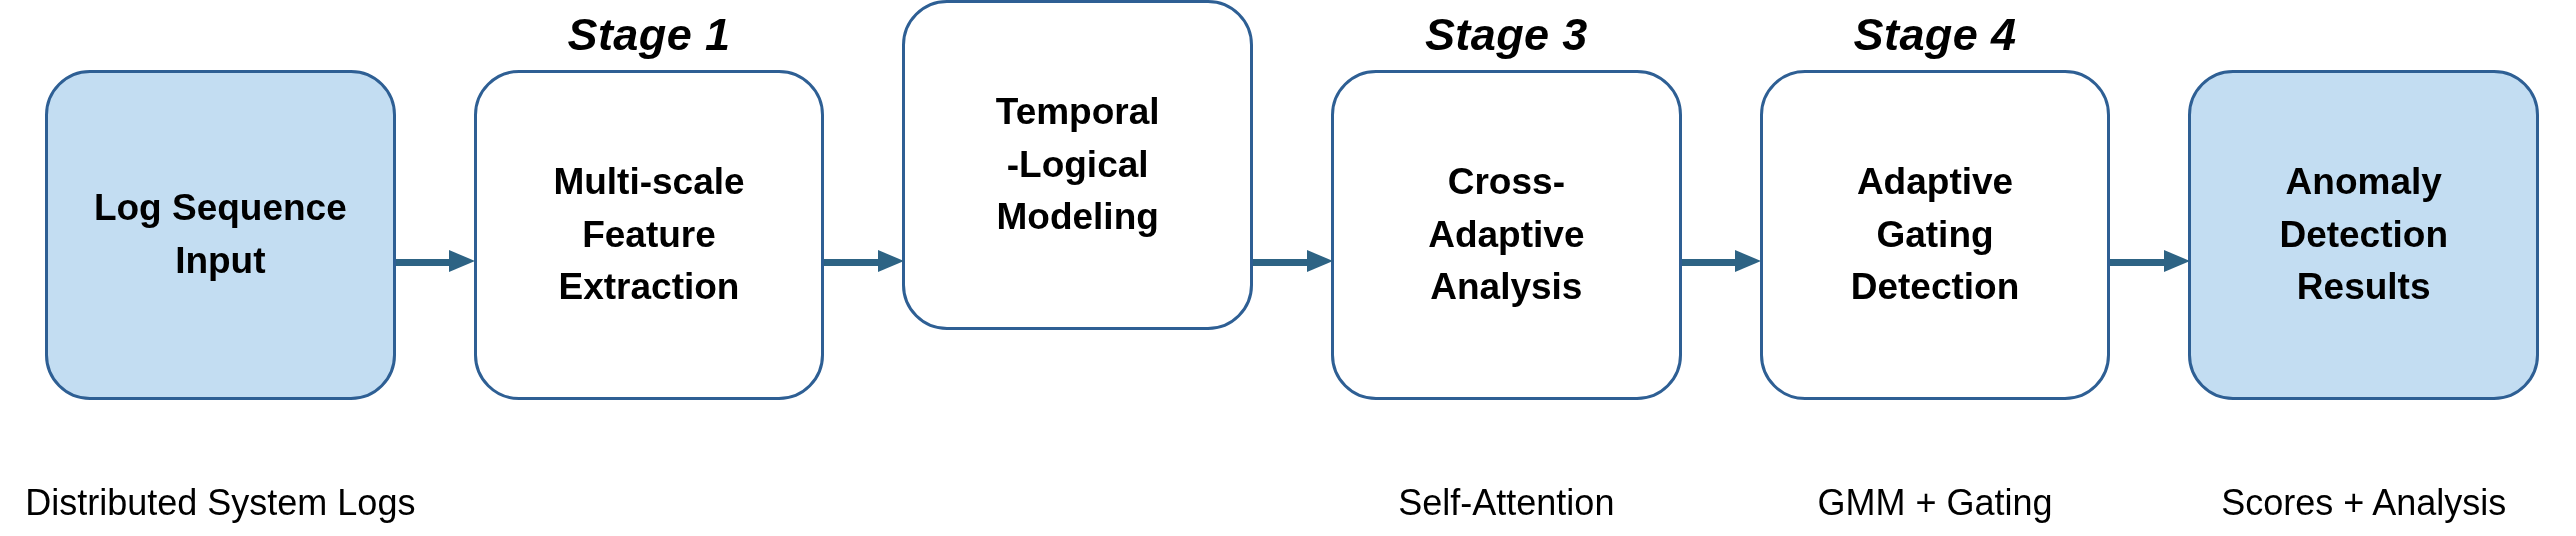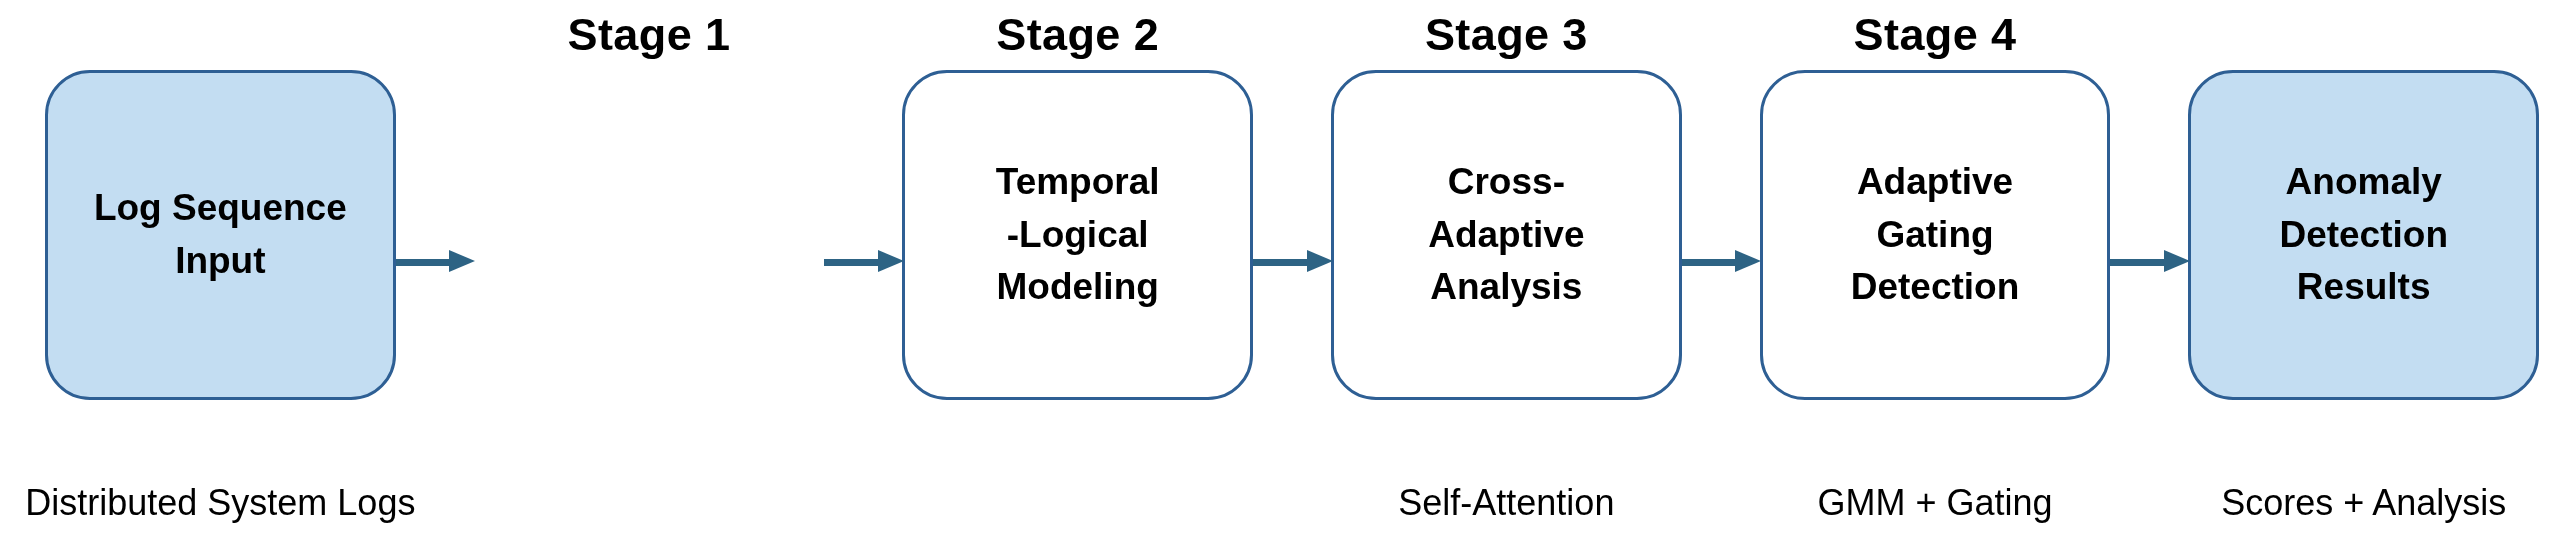--- a/index.html
+++ b/index.html
@@ -32,20 +32,21 @@
   }
   .stage-label {
     height: 70px;
     display: flex;
     align-items: center;
     justify-content: center;
     font-size: 45px;
     font-weight: 700;
     color: var(--text, #000000);
     letter-spacing: 0.4px;
+    font-style: italic;
   }
   .node-box {
     height: 330px;
     box-sizing: border-box;
     border: 3.9px solid var(--box-border, #2E5F94);
     border-radius: 45px;
     background: var(--box-fill-default, #ffffff);
     display: flex;
     align-items: center;
     justify-content: center;
@@ -120,31 +121,35 @@
 
     <div class="arrow-cell">
       <div class="arrow">
         <div class="arrow-line"></div>
         <div class="arrow-head"></div>
       </div>
     </div>
 
     <section class="node-col">
       <div class="stage-label">Stage 1</div>
-    </section>
-
-    <div class="arrow-cell">
-      <div class="arrow">
-        <div class="arrow-line"></div>
-        <div class="arrow-head"></div>
-      </div>
-    </div>
-
-    <section class="node-col">
-      <div class="stage-label">Stage 2</div>
+      <div class="node-box">
+        <span class="node-title">Multi-scale
+Feature
+Extraction</span>
+      </div>
+    </section>
+
+    <div class="arrow-cell">
+      <div class="arrow">
+        <div class="arrow-line"></div>
+        <div class="arrow-head"></div>
+      </div>
+    </div>
+
+    <section class="node-col">
       <div class="node-box">
         <span class="node-title">Temporal
 -Logical
 Modeling</span>
       </div>
     </section>
 
     <div class="arrow-cell">
       <div class="arrow">
         <div class="arrow-line"></div>

